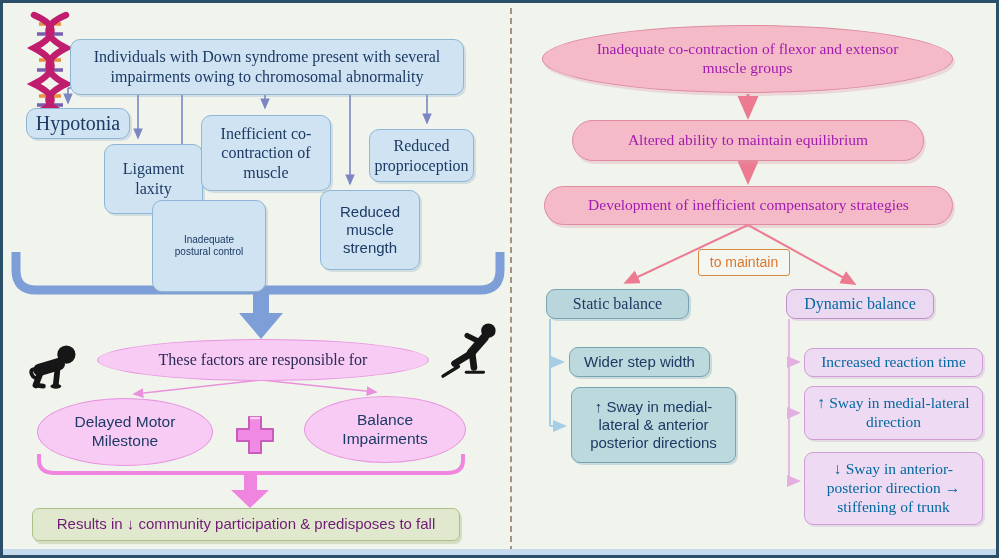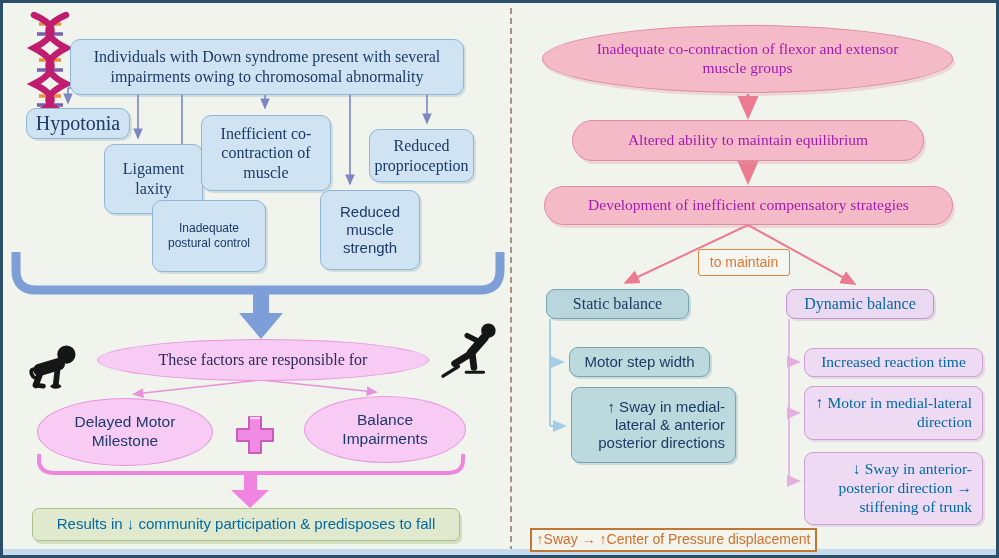--- a/index.html
+++ b/index.html
@@ -12,25 +12,25 @@
   .sans{font-family:"Liberation Sans",sans-serif;}
   .blue{background:#cfe3f3;border:1.6px solid #8fb6d6;border-radius:10px;color:#1c3a63;
         box-shadow:2px 2px 0 rgba(130,160,190,.28);}
   .lilac{background:#f8cbf4;border:1.5px solid #e795de;border-radius:50%;color:#2b2b55;}
   .pinkoval{background:#f5bac8;border:1.6px solid #df8ba0;color:#a21caf;
         box-shadow:2px 3px 0 rgba(225,150,170,.3);}
   .teal{background:#b9d6dc;border:1.6px solid #76a4b2;border-radius:9px;color:#1c3a63;
         box-shadow:2px 2px 0 rgba(120,160,175,.3);}
   .violet{background:#eedaf2;border:1.6px solid #cf9ed6;border-radius:9px;color:#0369a1;
         box-shadow:2px 2px 0 rgba(200,160,210,.3);}
-  .green{background:#e0e9cd;border:1.6px solid #a9c086;border-radius:7px;color:#0369a1;
+  .green{background:#e0e9cd;border:1.6px solid #a9c086;border-radius:7px;color:#701a75;
         box-shadow:2px 3px 0 rgba(160,180,120,.35);}
   .orange-pill{border:1.6px solid #d9893f;border-radius:3px;color:#dd7730;background:rgba(255,255,255,.25);}
   .legendbox{border:2px solid #c07636;color:#cf6f2e;background:#f3f5ec;}
-  .leftalign{justify-content:flex-start;text-align:right;}
+  .leftalign{justify-content:flex-start;text-align:center;}
   svg{display:block;}
   #lines{position:absolute;left:0;top:0;z-index:1;pointer-events:none;}
   .node{z-index:2;}
   #divider{border-left:2px dashed #a5937f;z-index:0;}
   #bottom-strip{background:#c6daed;z-index:0;}
 </style>
 </head>
 <body>
 
 <div id="fig">
@@ -134,21 +134,21 @@
   </div>
 
   <div class="abs node box blue serif" style="left:198px;top:112px;width:130px;height:76px;font-size:16px;padding:0 6px;">
     <span>Inefficient co-contraction of muscle</span>
   </div>
 
   <div class="abs node box blue serif" style="left:366px;top:126px;width:105px;height:53px;font-size:16px;padding:0 6px;">
     <span>Reduced proprioception</span>
   </div>
 
-  <div class="abs node box blue sans" style="left:149px;top:197px;width:114px;height:72px;font-size:12px;padding:0 12px;">
+  <div class="abs node box blue sans" style="left:149px;top:197px;width:114px;height:92px;font-size:10px;padding:0 12px;">
     <span>Inadequate postural control</span>
   </div>
 
   <div class="abs node box blue sans" style="left:317px;top:187px;width:100px;height:80px;font-size:15px;padding:0 24px;">
     <span>Reduced muscle strength</span>
   </div>
 
   <div class="abs node" style="left:21px;top:341px;width:56px;height:46px;">
     <svg viewBox="0 0 58 48" width="56" height="46">
       <g stroke="#161616" stroke-linecap="round" fill="none">
@@ -218,36 +218,33 @@
 
   <div class="abs node box teal serif" style="left:543px;top:286px;width:143px;height:30px;font-size:16px;">
     <span>Static balance</span>
   </div>
 
   <div class="abs node box violet serif" style="left:783px;top:286px;width:148px;height:30px;font-size:16px;background:#ead9f1;border-color:#c08fcb;">
     <span>Dynamic balance</span>
   </div>
 
   <div class="abs node box teal sans" style="left:566px;top:344px;width:141px;height:30px;font-size:15px;background:#bcdade;">
-    <span>Motor step width</span>
+    <span>Wider step width</span>
   </div>
 
   <div class="abs node box teal sans leftalign" style="left:568px;top:384px;width:165px;height:76px;font-size:15px;background:#bcdade;padding:4px 10px;">
     <span>↑ Sway in medial-lateral &amp; anterior posterior directions</span>
   </div>
 
   <div class="abs node box violet serif" style="left:801px;top:345px;width:179px;height:29px;font-size:15.5px;">
     <span>Increased reaction time</span>
   </div>
 
   <div class="abs node box violet serif leftalign" style="left:801px;top:383px;width:179px;height:54px;font-size:15.5px;padding:4px 10px;">
-    <span>↑ Motor in medial-lateral direction</span>
+    <span>↑ Sway in medial-lateral direction</span>
   </div>
 
   <div class="abs node box violet serif leftalign" style="left:801px;top:449px;width:179px;height:73px;font-size:15.5px;padding:8px 10px;">
     <span>↓ Sway in anterior-posterior direction → stiffening of trunk</span>
   </div>
 
-  <div class="abs node box legendbox sans" style="left:527px;top:525px;width:287px;height:24px;font-size:14px;white-space:nowrap;">
-    <span>↑Sway → ↑Center of Pressure displacement</span>
-  </div>
 
 </div>
 
 </body></html>

